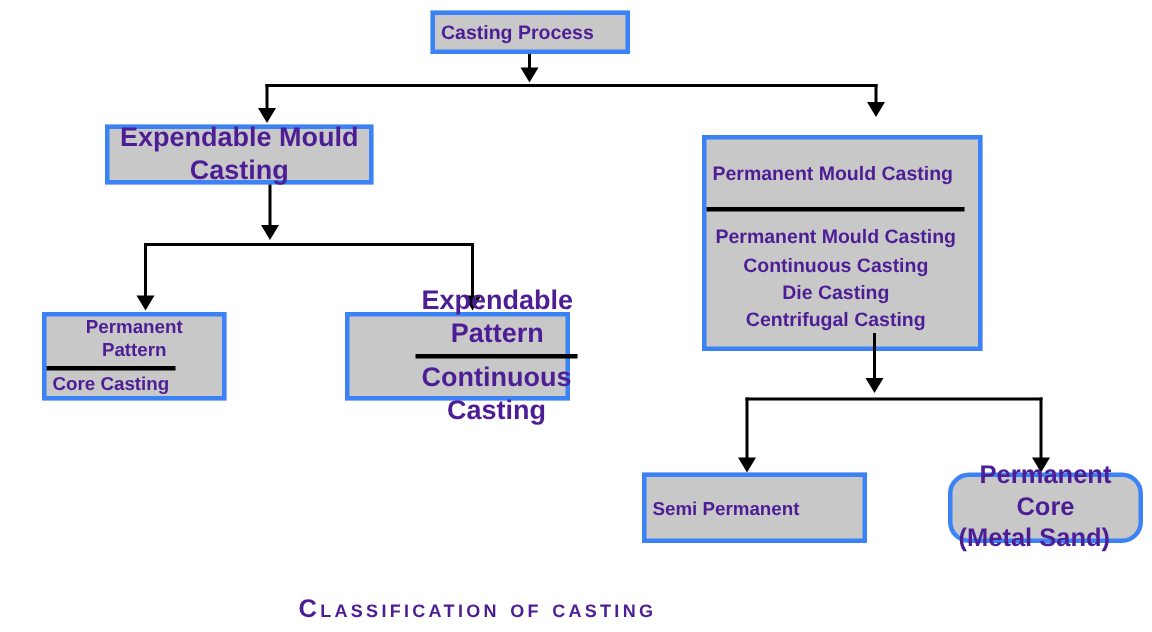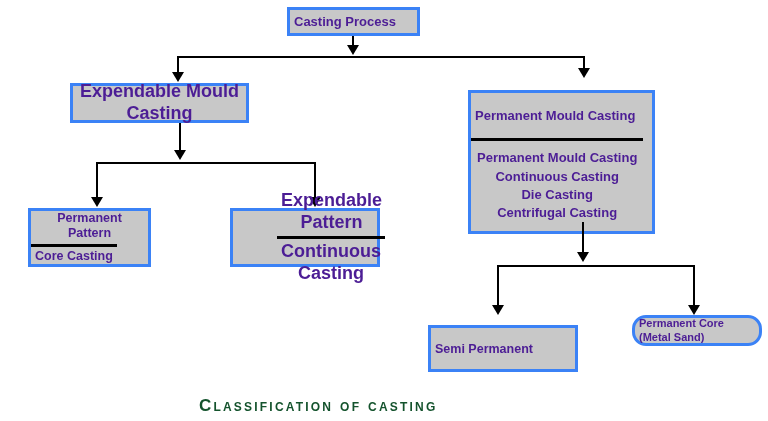--- a/index.html
+++ b/index.html
@@ -68,21 +68,21 @@
     position: absolute;
     width: 0;
     height: 0;
     border-left: 6px solid transparent;
     border-right: 6px solid transparent;
     border-top: 10px solid #000000;
   }
 
   .caption {
     position: absolute;
-    color: #14532d;
+    color: #4c1d95;
     font-weight: bold;
     font-variant: small-caps;
     letter-spacing: 2.2px;
     white-space: nowrap;
   }
 </style>
 </head>
 <body>
 
 <div id="canvas">
@@ -132,24 +132,24 @@
   </div>
 
   <div class="line-v" style="left:582px; top:222px; width:2px; height:31px;"></div>
   <div class="arrow-down" style="left:577px; top:252px;"></div>
   <div class="line-h" style="left:497px; top:265px; width:198px; height:2px;"></div>
   <div class="line-v" style="left:497px; top:265px; width:2px; height:42px;"></div>
   <div class="arrow-down" style="left:492px; top:305px;"></div>
   <div class="line-v" style="left:693px; top:265px; width:2px; height:42px;"></div>
   <div class="arrow-down" style="left:688px; top:305px;"></div>
 
-  <div class="node" style="left:428px; top:325px; width:150px; height:47px; font-size:12.5px;">
+  <div class="node" style="left:428px; top:315px; width:150px; height:47px; font-size:12.5px;">
     <div class="cell" style="padding-bottom:0;">Semi Permanent</div>
   </div>
 
-  <div class="node" style="left:632px; top:315px; width:130px; height:31px; font-size:11px;border-radius:14px;">
+  <div class="node" style="left:632px; top:315px; width:130px; height:47px; font-size:17px;border-radius:14px;">
     <div class="cell" style="padding-bottom:0;">Permanent Core</div>
     <div class="cell" style="padding-top:0;">(Metal Sand)</div>
   </div>
 
   <div class="caption" style="left:199px; top:396px; font-size:17px;">Classification of casting</div>
 
 </div>
 
 </body></html>

